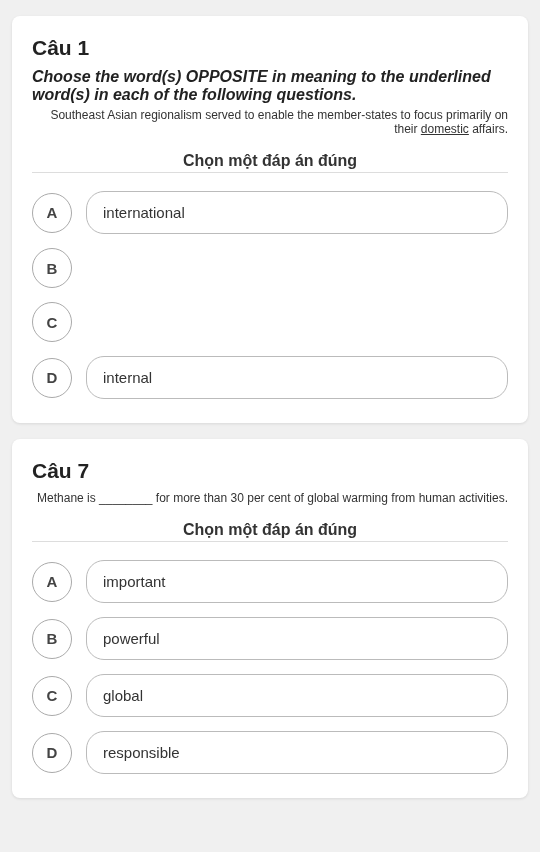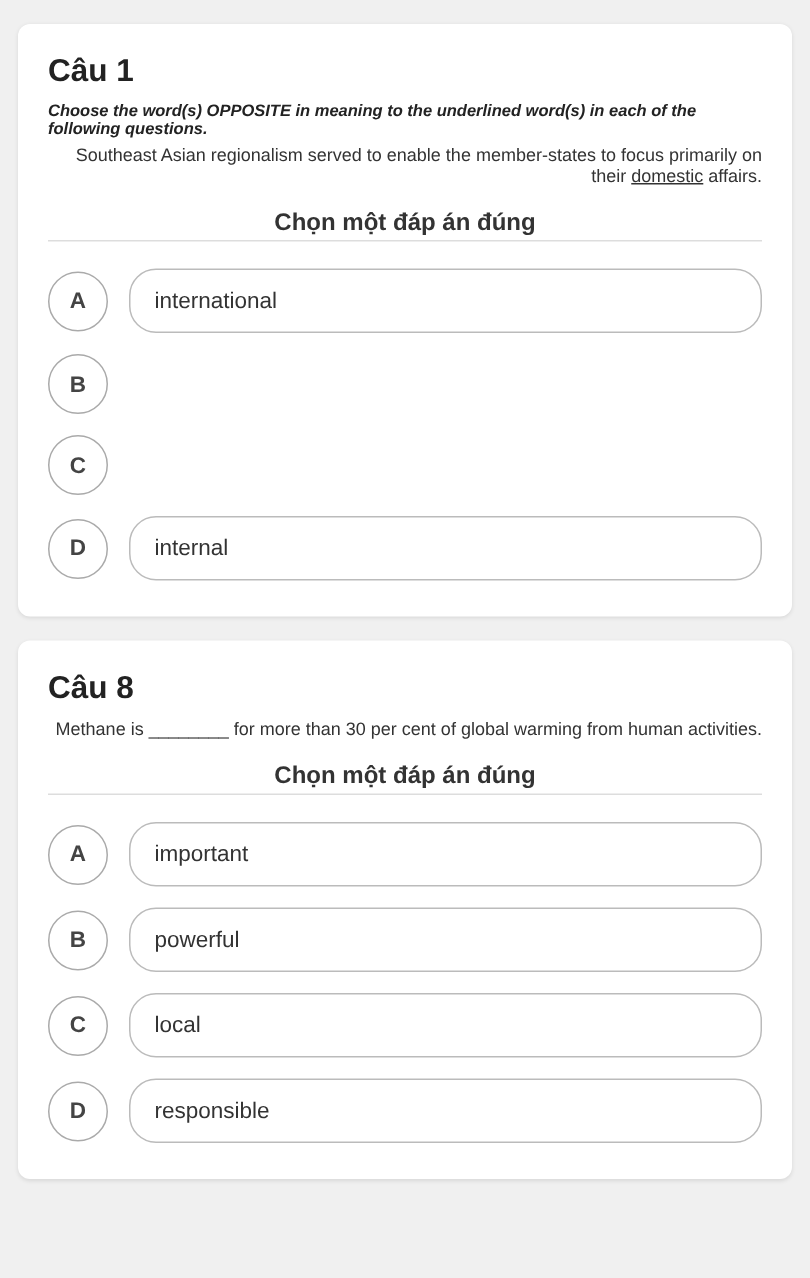--- a/index.html
+++ b/index.html
@@ -24,21 +24,21 @@
     }
 
     .question-title {
       font-size: 21px;
       font-weight: bold;
       margin-bottom: 8px;
       color: #222;
     }
 
     .question-instruction {
-      font-size: 11px;
+      font-size: 16px;
       font-style: italic;
       font-weight: bold;
       color: #222;
       margin-bottom: 4px;
     }
 
     .question-text {
       font-size: 12px;
       color: #333;
       margin-bottom: 16px;
@@ -123,38 +123,38 @@
       <div class="option-letter">C</div>
     </div>
     <div class="option-row">
       <div class="option-letter">D</div>
       <button class="option-box">internal</button>
     </div>
   </div>
 </div>
 
 <div class="question-card">
-  <div class="question-title">Câu 8</div>
+  <div class="question-title">Câu 7</div>
   <div class="question-text">
     <span>Methane is </span><span>________</span><span> for more than 30 per cent of global warming from human activities.</span>
   </div>
 
   <div class="choose-label">Chọn một đáp án đúng</div>
 
   <div class="options-list">
     <div class="option-row">
       <div class="option-letter">A</div>
       <button class="option-box">important</button>
     </div>
     <div class="option-row">
       <div class="option-letter">B</div>
       <button class="option-box">powerful</button>
     </div>
     <div class="option-row">
       <div class="option-letter">C</div>
-      <button class="option-box">local</button>
+      <button class="option-box">global</button>
     </div>
     <div class="option-row">
       <div class="option-letter">D</div>
       <button class="option-box">responsible</button>
     </div>
   </div>
 </div>
 
 </body></html>

